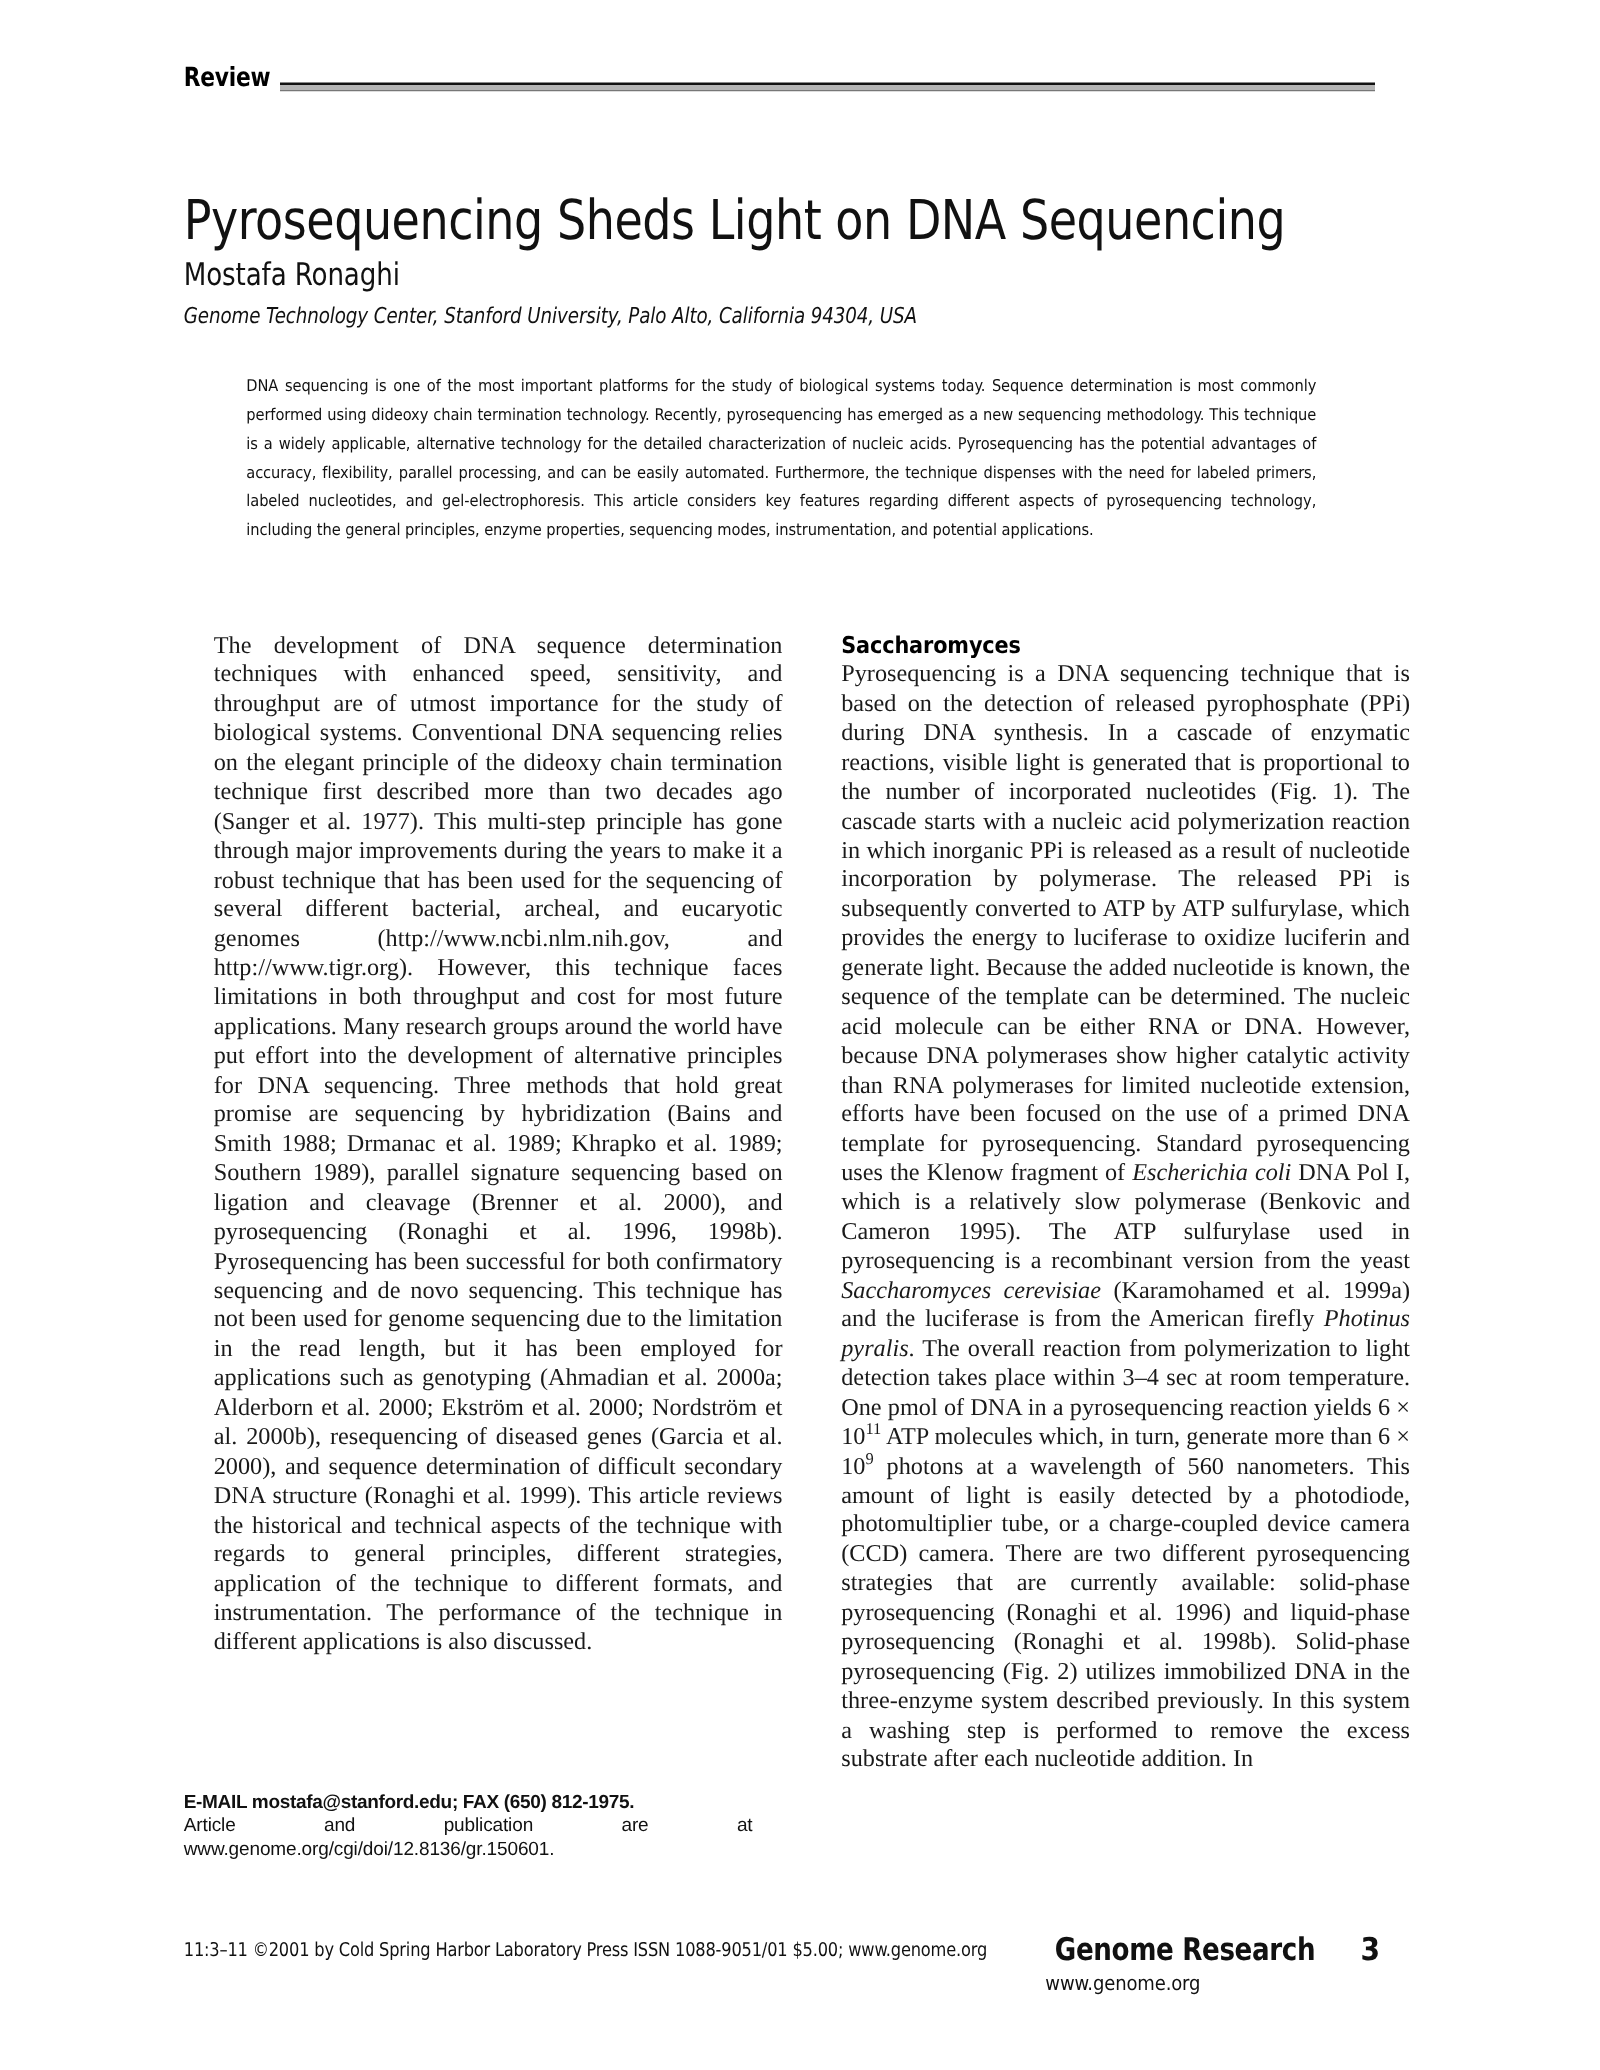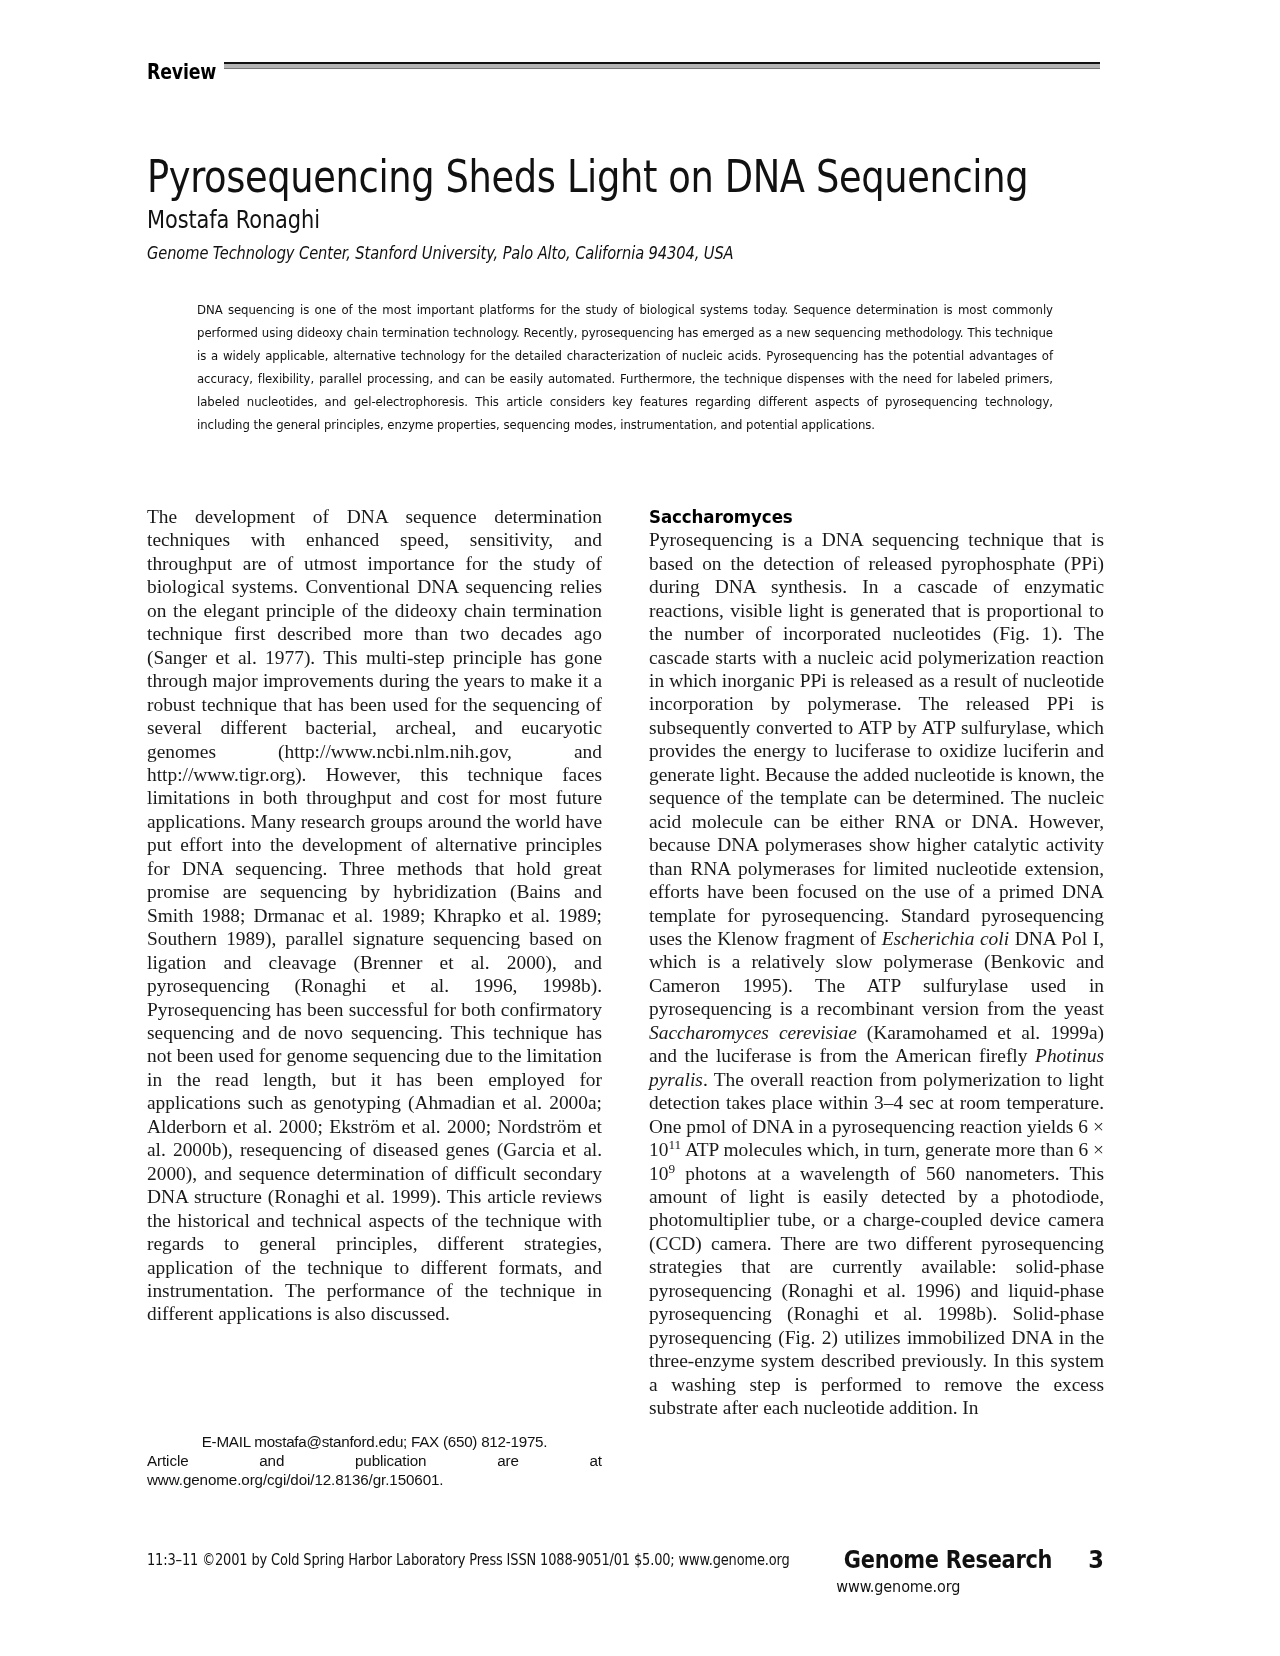--- a/index.html
+++ b/index.html
@@ -20,24 +20,24 @@
     height: 1656px;
     box-sizing: border-box;
     padding: 0;
     overflow: hidden;
   }
 
   
   .runhead {
     position: absolute;
     left: 147px;
-    top: 62px;
+    top: 52px;
     width: 953px;
     display: flex;
-    align-items: flex-start;
+    align-items: flex-end;
   }
   .runhead-label {
     font-family: "DejaVu Sans Condensed", "Liberation Sans Narrow", "Liberation Sans", sans-serif;
     font-weight: 700;
     font-size: 21px;
     letter-spacing: -0.2px;
     color: #000;
     white-space: nowrap;
     transform: scaleX(0.92);
     transform-origin: left center;
@@ -123,20 +123,21 @@
     position: absolute;
     top: 0;
     width: 455px;
     font-family: "Liberation Serif", "DejaVu Serif", serif;
     font-size: 19.4px;
     line-height: 23.45px;
     text-align: justify;
     text-justify: inter-word;
     hyphens: manual;
     color: #1a1a1a;
+    margin-left: 24px;
   }
   .col-left { left: 0; }
   .col-right { left: 502px; }
 
   .col p {
     margin: 0;
   }
   .section-head {
     font-family: "DejaVu Sans Condensed", "Liberation Sans Narrow", "Liberation Sans", sans-serif;
     font-weight: 700;
@@ -159,24 +160,23 @@
     position: absolute;
     left: 147px;
     top: 1432px;
     width: 455px;
     font-family: "Liberation Sans", "DejaVu Sans", sans-serif;
     font-size: 15.2px;
     line-height: 19.2px;
     color: #111;
   }
   .footnote .fn-bold {
-    font-weight: 400;
+    font-weight: 700;
     letter-spacing: -0.25px;
     display: block;
-    text-align: center;
   }
   .footnote .fn-body {
     display: block;
     text-align: justify;
     text-justify: inter-word;
     letter-spacing: -0.1px;
   }
 
   
   .footer {

